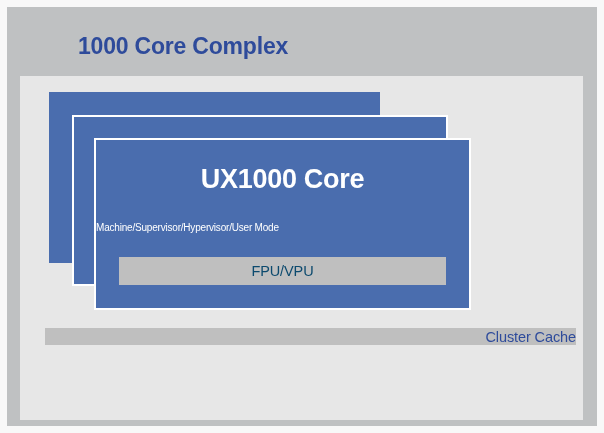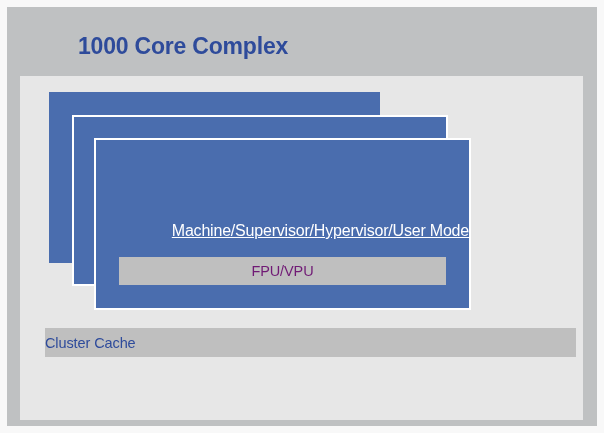--- a/index.html
+++ b/index.html
@@ -82,53 +82,52 @@
     font-size: 27px;
     font-weight: bold;
     letter-spacing: -0.3px;
   }
 
   #core-modes {
     position: absolute;
     left: 0;
     right: 0;
     top: 82px;
-    text-align: right;
+    text-align: left;
     color: #ffffff;
-    font-size: 16px;
+    font-size: 10px;
     letter-spacing: -0.2px;
-    text-decoration: underline;
   }
 
   #fpu-box {
     position: absolute;
     left: 23px;
     top: 117px;
     width: 327px;
     height: 28px;
     background: #bfbfbf;
     display: flex;
     align-items: center;
     justify-content: center;
   }
   #fpu-label {
-    color: #701a75;
+    color: #0c4a6e;
     font-size: 14.5px;
     letter-spacing: -0.1px;
   }
 
   .shared-bar {
     position: absolute;
     left: 25px;
     width: 531px;
-    height: 29px;
+    height: 17px;
     background: #bfbfbf;
     display: flex;
     align-items: center;
-    justify-content: flex-start;
+    justify-content: flex-end;
   }
   #bar-cluster-cache { top: 252px; }
   #bar-mmu { top: 297px; }
   .shared-bar-label {
     color: #2e4b9b;
     font-size: 14.5px;
     letter-spacing: -0.1px;
   }
 </style>
 </head>
@@ -139,20 +138,21 @@
   <div id="complex-title">1000 Core Complex</div>
 
   <div id="inner-panel">
 
     <div id="core-card-back" class="core-card"></div>
 
     <div id="core-card-middle" class="core-card"></div>
 
     <div id="core-card-front" class="core-card">
 
+      <div id="core-title">UX1000 Core</div>
 
       <div id="core-modes">Machine/Supervisor/Hypervisor/User Mode</div>
 
       <div id="fpu-box">
         <span id="fpu-label">FPU/VPU</span>
       </div>
 
     </div>
 
     <div id="bar-cluster-cache" class="shared-bar">

